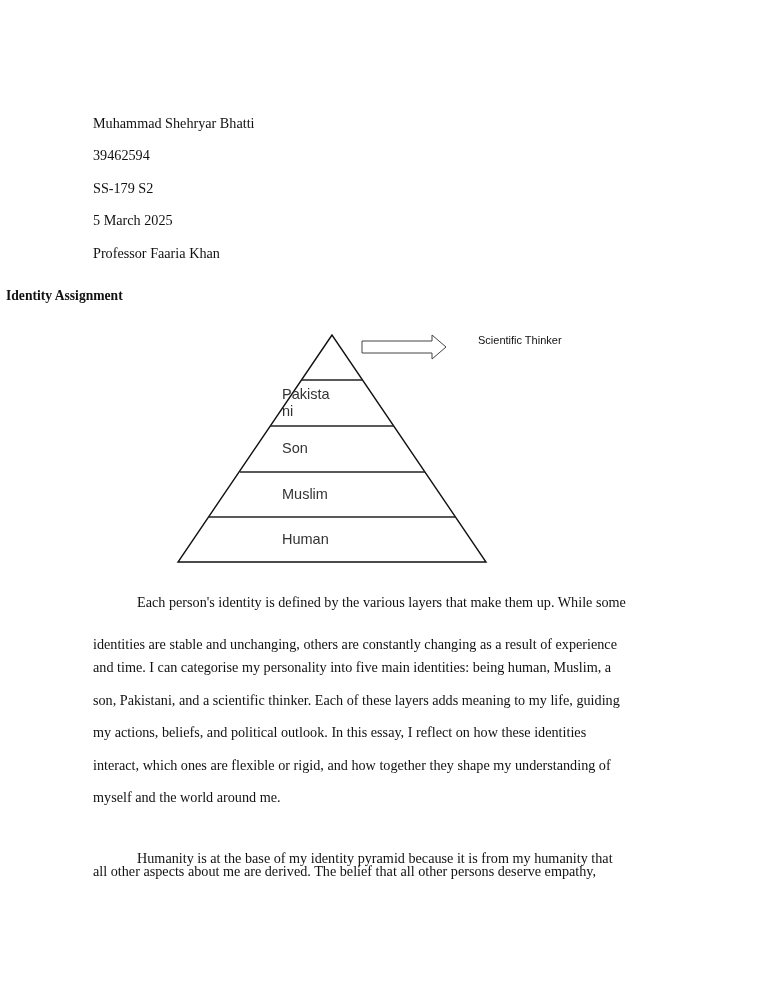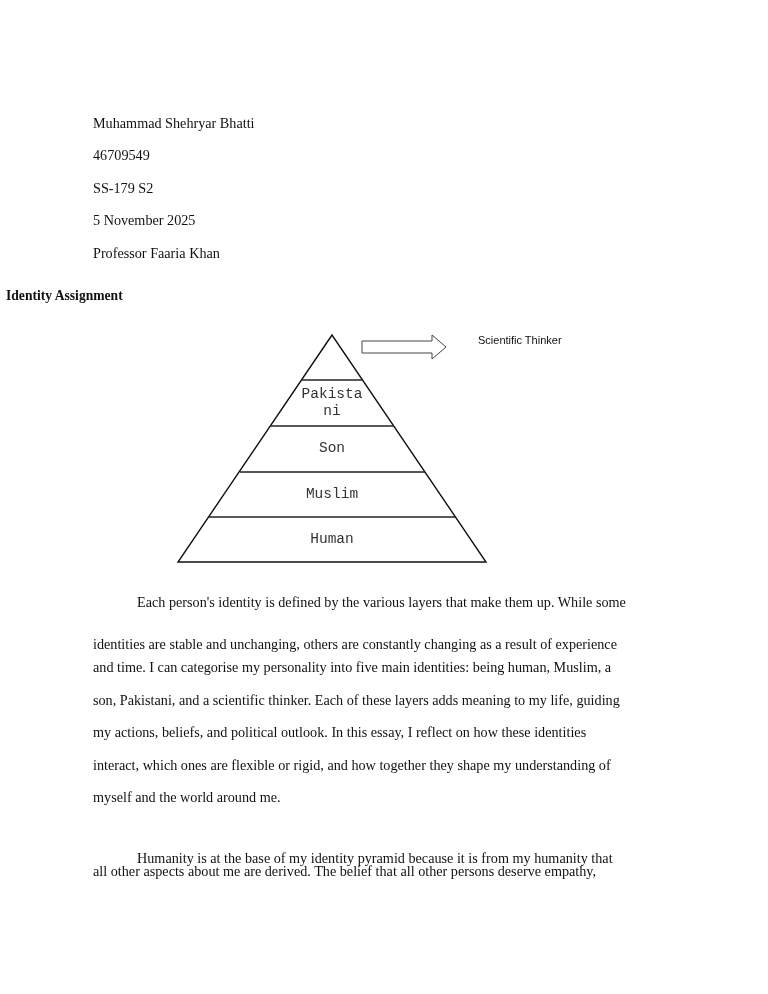--- a/index.html
+++ b/index.html
@@ -5,34 +5,34 @@
     html, body { margin: 0; padding: 0; background: #ffffff; }
     body { width: 768px; height: 994px; position: relative; overflow: hidden;
            font-family: "Liberation Serif", serif; color: #111; }
     .page { position: absolute; left: 0; top: 0; width: 608px; height: 994px; background: #fff; }
     .hline { position: absolute; left: 93px; font-size: 14.2px; line-height: 16px; white-space: nowrap; }
     .title { position: absolute; left: 0; width: 768px; top: 288px; text-align: left;
              font-weight: bold; font-size: 13.6px; margin-left: 6px; }
     .diagram { position: absolute; left: 0; top: 0; width: 768px; height: 994px; pointer-events: none; }
     .st-label { position: absolute; left: 478px; top: 334px; font-family: "Liberation Sans", sans-serif;
                 font-size: 11px; white-space: nowrap; }
-    .layer-label { position: absolute; font-family: Liberation Mono, monospace; font-size: 14.5px;
-                   color: #333; text-align: center; line-height: 17px; white-space: nowrap; }
+    .layer-label { position: absolute; font-family: Liberation Sans, sans-serif; font-size: 14.5px;
+                   color: #333; line-height: 17px; white-space: nowrap; }
     .para-line { position: absolute; left: 93px; font-size: 14.2px; line-height: 16px; white-space: nowrap; }
     .indent { left: 137px; text-align: right; }
   </style>
 </head>
 <body>
 
 <div class="page">
 
   <div class="hline" style="top:115px">Muhammad Shehryar Bhatti</div>
-  <div class="hline" style="top:147px">46709549</div>
+  <div class="hline" style="top:147px">39462594</div>
   <div class="hline" style="top:180px">SS-179 S2</div>
-  <div class="hline" style="top:212px">5 November 2025</div>
+  <div class="hline" style="top:212px">5 March 2025</div>
   <div class="hline" style="top:245px">Professor Faaria Khan</div>
 
   <div class="title">Identity Assignment</div>
 
   <svg class="diagram" viewBox="0 0 768 994">
 
     <polygon points="332,335 178,562 486,562" fill="none" stroke="#111" stroke-width="1.4"></polygon>
 
     <line x1="301" y1="380" x2="363" y2="380" stroke="#222" stroke-width="1.4"></line>
     <line x1="270" y1="426" x2="394" y2="426" stroke="#222" stroke-width="1.4"></line>

